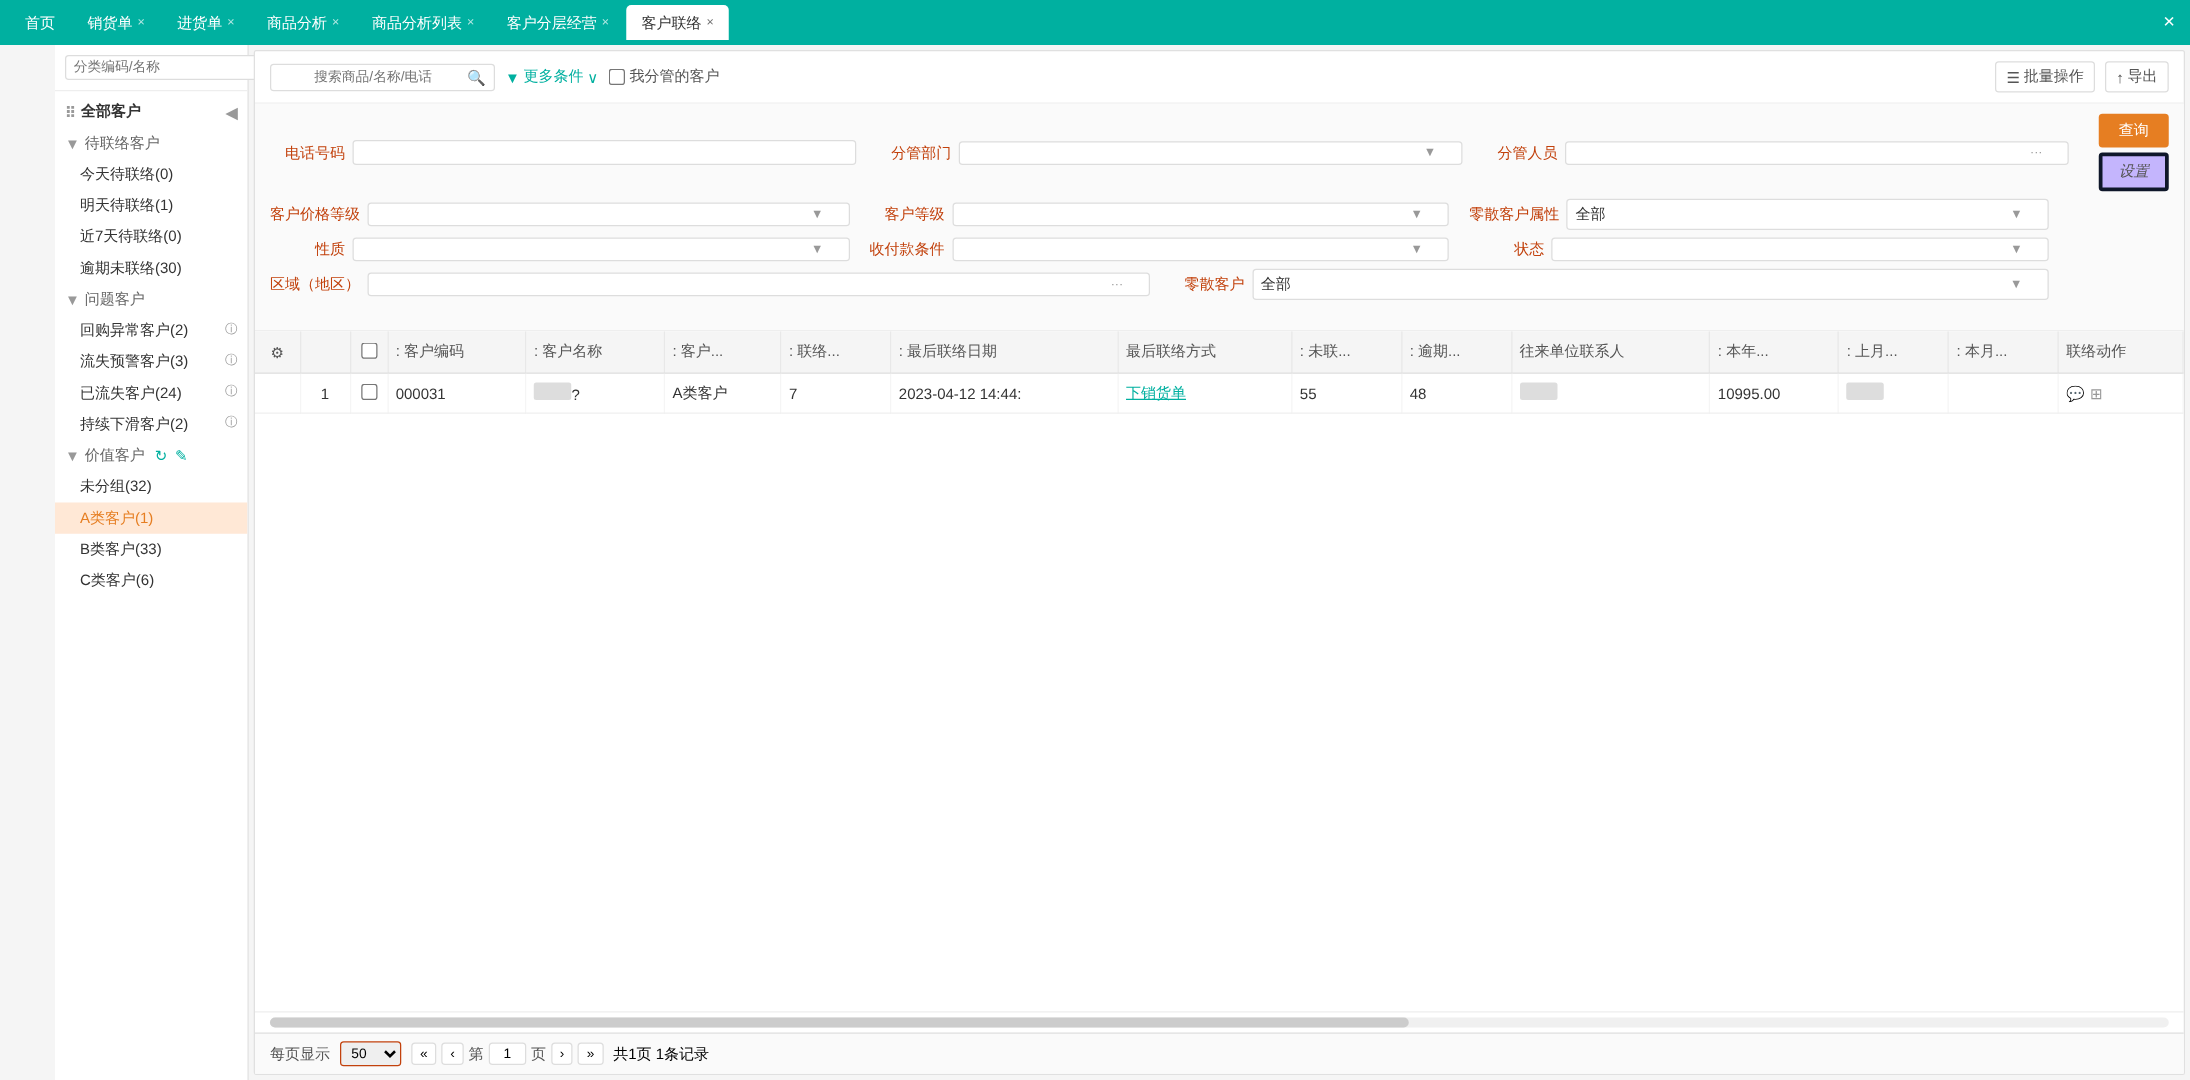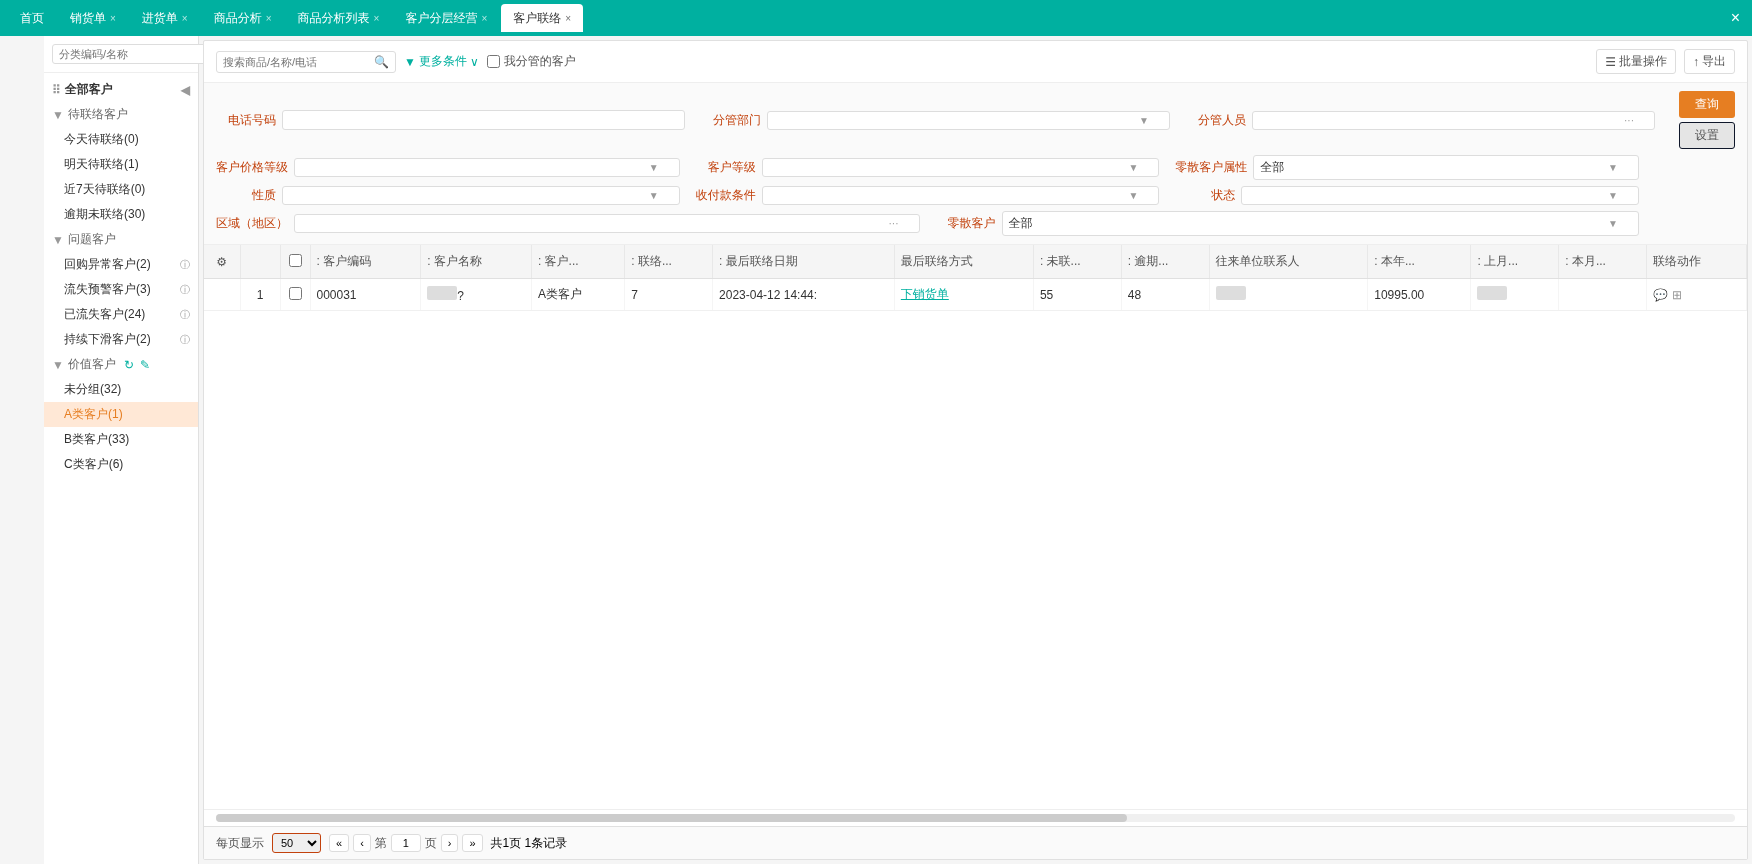--- a/index.html
+++ b/index.html
@@ -89,21 +89,20 @@
       display: flex;
       align-items: center;
       gap: 4px;
       cursor: pointer;
     }
     .sidebar-item {
       padding: 4px 8px 4px 20px;
       color: #333;
       cursor: pointer;
       display: flex;
-      align-items: center;
       justify-content: space-between;
     }
     .sidebar-item.active { background: #ffe8d6; color: #e67e22; }
     .sidebar-item .item-label { flex: 1; }
     .sidebar-item .item-icon { color: #999; font-size: 10px; }
 
     
     .content-area {
       flex: 1;
       display: flex;
@@ -129,20 +128,21 @@
       border-radius: 3px;
       padding: 3px 6px;
       width: 180px;
     }
     .filter-search input {
       border: none;
       outline: none;
       font-size: 11px;
       color: #999;
       width: 100%;
+      text-align: center;
     }
     .filter-search .icon { color: #00b0a0; }
     .more-conditions {
       display: flex;
       align-items: center;
       gap: 3px;
       color: #00b0a0;
       cursor: pointer;
     }
     .my-customers {
@@ -178,21 +178,21 @@
       padding: 8px 12px;
       border-bottom: 1px solid #eee;
       background: #fafafa;
     }
     .filter-row {
       display: flex;
       align-items: center;
       gap: 16px;
       margin-bottom: 6px;
     }
-    .filter-row:last-child { margin-bottom: 0; }
+    .filter-row:last-child { margin-bottom: 16px; }
     .filter-group {
       display: flex;
       align-items: center;
       gap: 6px;
       flex: 1;
     }
     .filter-label {
       color: #c2410c;
       white-space: nowrap;
       min-width: 60px;
@@ -230,27 +230,28 @@
     .btn-query {
       background: #e67e22;
       color: #fff;
       border: none;
       padding: 5px 16px;
       border-radius: 3px;
       cursor: pointer;
       font-size: 12px;
     }
     .btn-settings {
-      background: #e5e5e5;
+      background: #c4b5fd;
       color: #555;
-      border: 1px solid #0f172a;
+      border: 3px solid #0f172a;
       padding: 4px 12px;
       border-radius: 3px;
       cursor: pointer;
       font-size: 12px;
+      font-style: italic;
     }
 
     
     .table-container {
       flex: 1;
       overflow: auto;
     }
     table {
       width: 100%;
       border-collapse: collapse;

